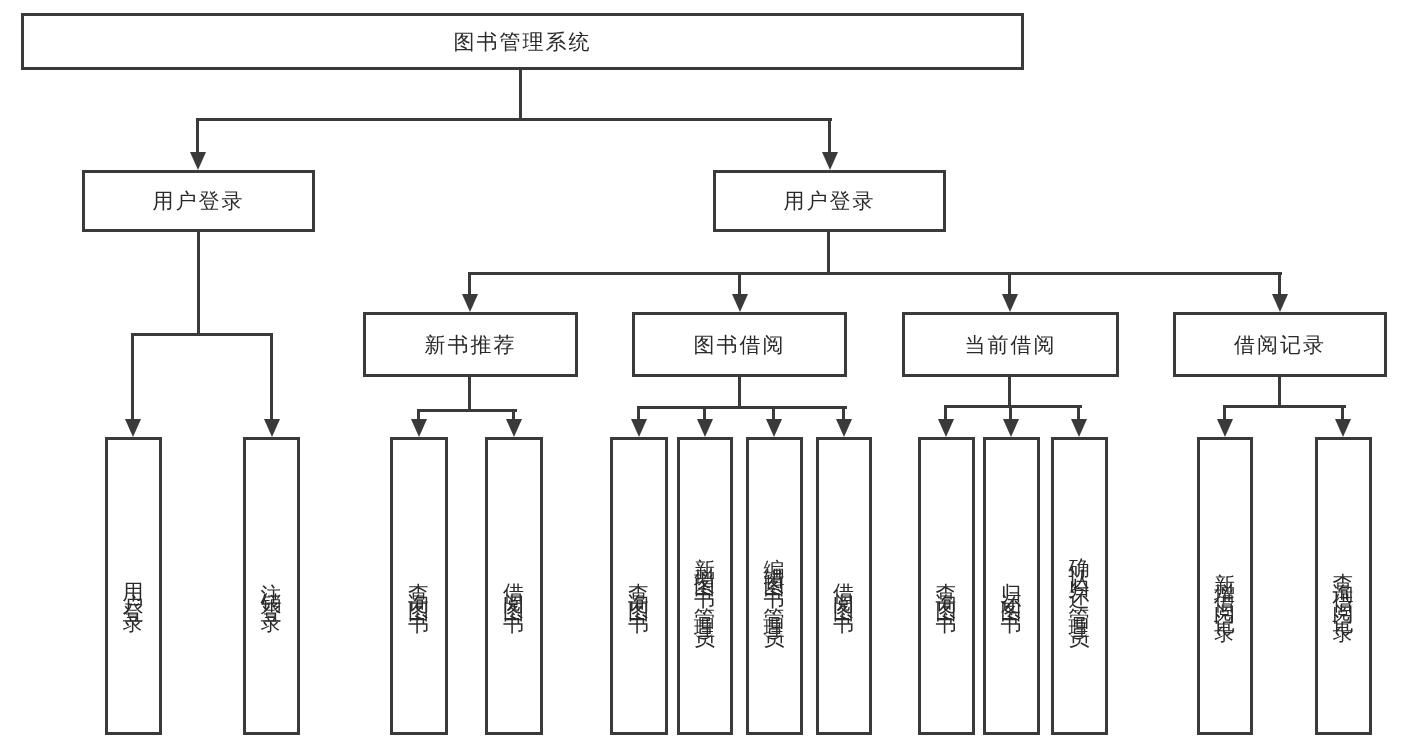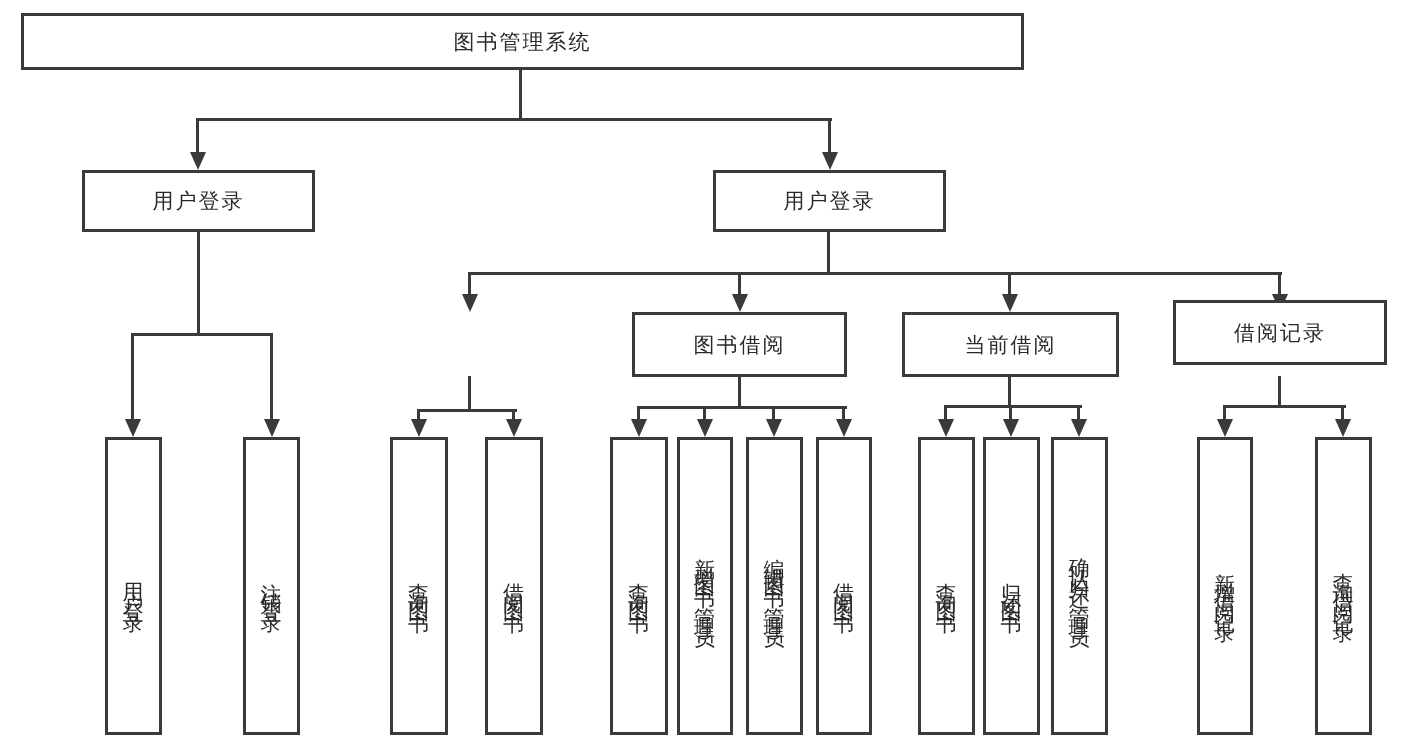--- a/index.html
+++ b/index.html
@@ -106,30 +106,33 @@
   </div>
 
   <div class="node" style="left:82px;top:170px;width:233px;height:62px">
     <span>用户登录</span>
   </div>
 
   <div class="node" style="left:713px;top:170px;width:233px;height:62px">
     <span>用户登录</span>
   </div>
 
+  <div class="node" style="left:363px;top:312px;width:215px;height:65px">
+    <span>新书推荐</span>
+  </div>
 
   <div class="node" style="left:632px;top:312px;width:215px;height:65px">
     <span>图书借阅</span>
   </div>
 
   <div class="node" style="left:902px;top:312px;width:217px;height:65px">
     <span>当前借阅</span>
   </div>
 
-  <div class="node" style="left:1173px;top:300px;width:214px;height:65px">
+  <div class="node" style="left:1173px;top:312px;width:214px;height:65px">
     <span>借阅记录</span>
   </div>
 
   <div class="node leaf" style="left:105px;top:437px;width:57px;height:298px">
     <span>用户登录</span>
   </div>
 
   <div class="node leaf" style="left:243px;top:437px;width:57px;height:298px">
     <span>注销登录</span>
   </div>

